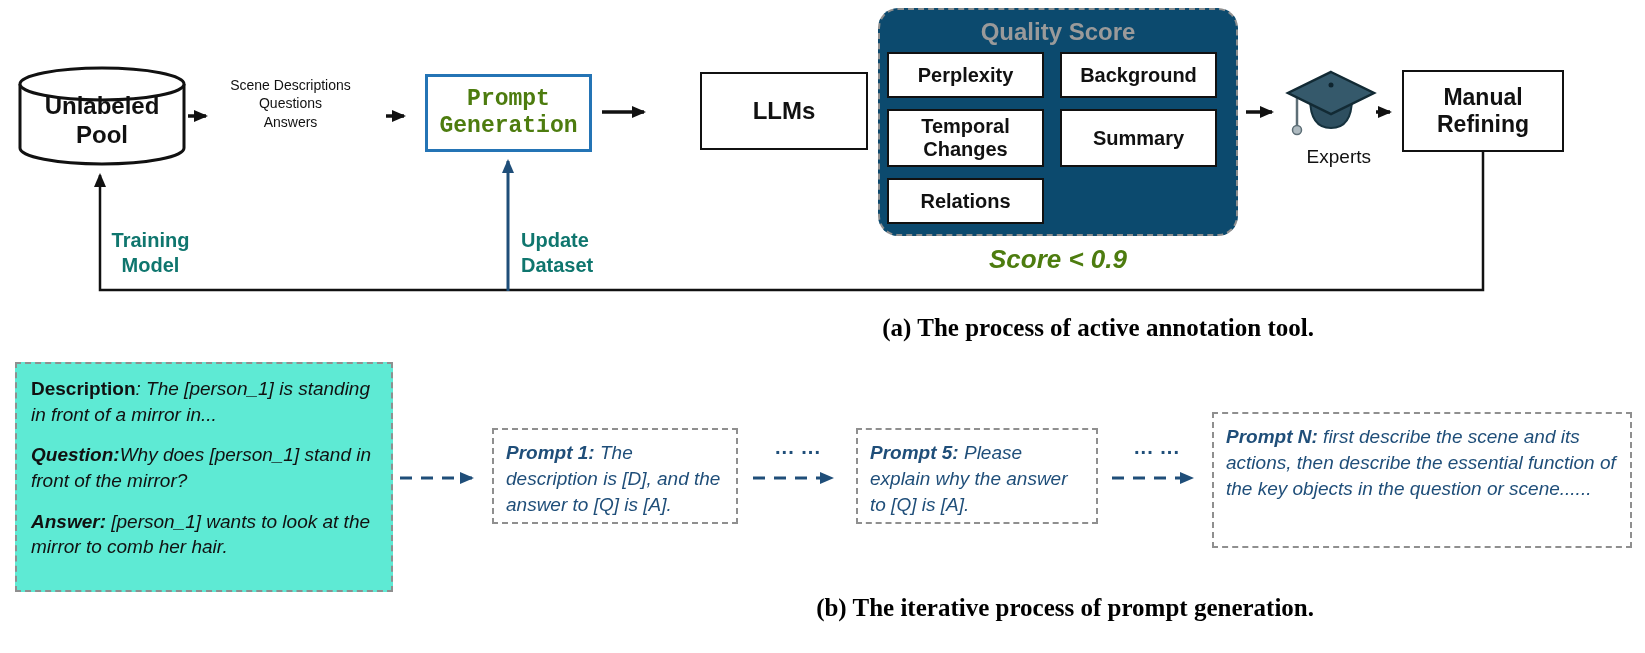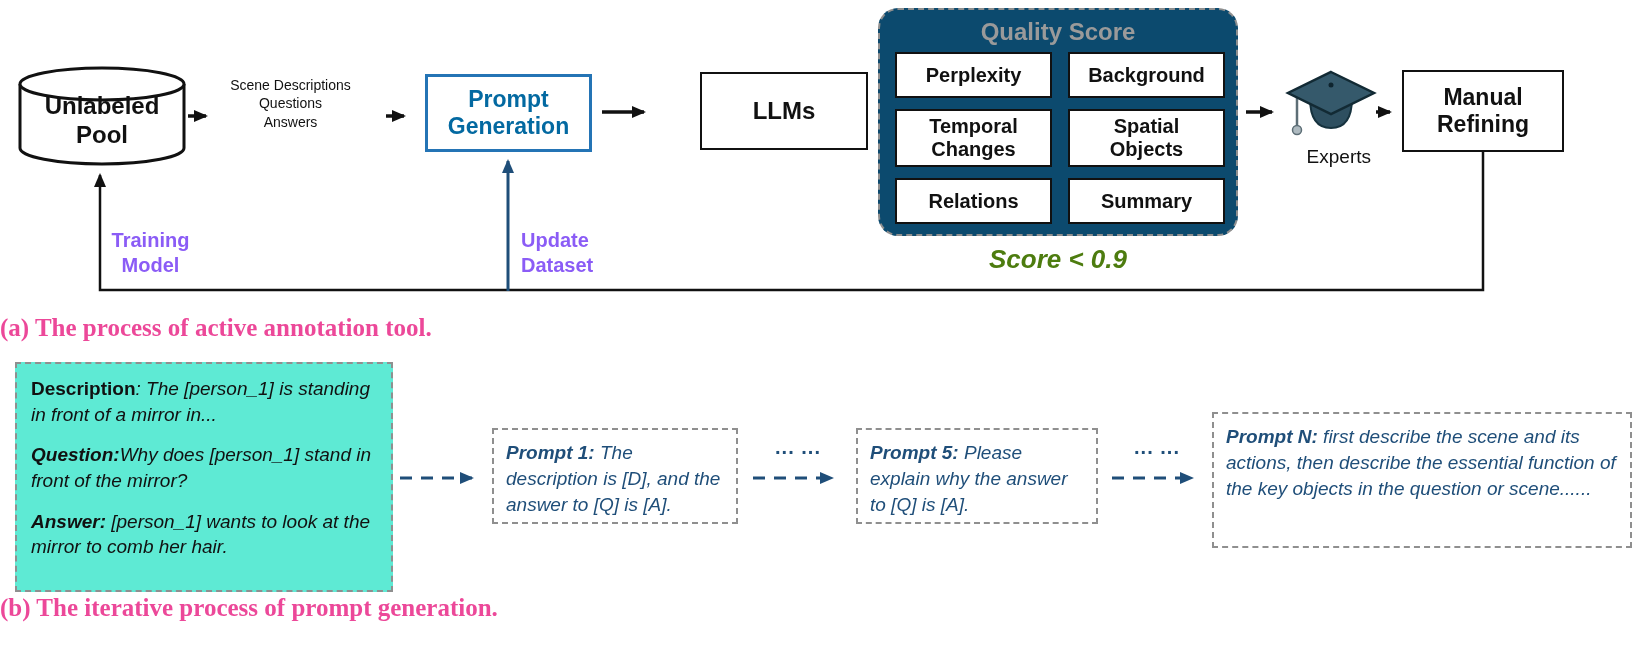--- a/index.html
+++ b/index.html
@@ -9,68 +9,68 @@
     font-family:"Liberation Sans", sans-serif; color:#111;
   }
   .stage { position:absolute; left:0; top:0; width:1645px; height:653px; }
 
   
   .box {
     position:absolute; background:#fff; border:3px solid #111;
     display:flex; align-items:center; justify-content:center;
     font-weight:bold; text-align:center; white-space:pre; line-height:1.18;
   }
-  .box.blue { border-color:#2474b5; color:#0369a1; }
+  .box.blue { border-color:#2474b5; color:#4d7c0f;font-family:Liberation Mono, monospace; }
 
   .pool-label {
     position:absolute; left:20px; top:92px; width:164px;
     font-weight:bold; font-size:24px; text-align:center; white-space:pre; line-height:1.2;
   }
   .scene-text {
     position:absolute; left:198px; top:76px; width:185px;
     font-size:14px; text-align:center; white-space:pre; line-height:1.32;
   }
 
   
   .qs {
     position:absolute; left:878px; top:8px; width:360px; height:228px;
     border:2.5px dashed #8f8f8f; border-radius:20px; background:#0c4a6e;
   }
   .qs-title {
     position:absolute; left:0; top:8px; width:100%;
     text-align:center; font-size:24px; font-weight:bold; color:#9a9a9a;
   }
   .qs-grid {
-    position:absolute; left:15px; top:42px; width:330px;
+    position:absolute; left:7px; top:42px; width:330px;
     display:grid; grid-template-columns:157px 157px; grid-template-rows:46px 58px 46px;
     column-gap:16px; row-gap:11px;
   }
   .qs-item {
     border:2.5px solid #111; background:#fff;
     display:flex; align-items:center; justify-content:center;
     font-weight:bold; font-size:20px; text-align:center; white-space:pre; line-height:1.15;
   }
   .score-text {
     position:absolute; left:878px; top:244px; width:360px;
     text-align:center; font-size:26px; font-weight:bold; font-style:italic; color:#4d7c0f;
   }
 
   .experts-label {
     position:absolute; left:1291px; top:146px; width:80px;
     text-align:right; font-size:19px;
   }
 
   .flow-label {
-    position:absolute; color:#8b5cf6; font-weight:bold; font-size:20px;
+    position:absolute; color:#0f766e; font-weight:bold; font-size:20px;
     white-space:pre; line-height:1.25; text-align:center;
   }
 
   .caption {
-    position:absolute; left:0; width:1314px; text-align:left;
-    font-family:"Liberation Serif", serif; font-weight:bold; font-size:25px; color:#ec4899;
+    position:absolute; left:0; width:1314px; text-align:right;
+    font-family:"Liberation Serif", serif; font-weight:bold; font-size:25px; color:#000000;
   }
 
   
   .example-box {
     position:absolute; left:15px; top:362px; width:378px; height:230px;
     border:2px dashed #8f8f8f; background:#5eead4; padding:12px 14px;
     font-size:19px; line-height:1.35;
   }
   .example-box p { margin-bottom:15px; }
   .lbl-bold { font-weight:bold; font-style:normal; }
@@ -146,24 +146,22 @@
 
   <div class="box" style="left:660px; top:72px; width:168px; height:78px; font-size:24px; border-width:2.5px;margin-left:40px;">LLMs</div>
 
   <div class="qs">
     <div class="qs-title">Quality Score</div>
     <div class="qs-grid">
       <div class="qs-item">Perplexity</div>
       <div class="qs-item">Background</div>
       <div class="qs-item">Temporal
 Changes</div>
-      <div class="qs-item">Spatial
-Objects</div>
+      <div class="qs-item">Summary</div>
       <div class="qs-item">Relations</div>
-      <div class="qs-item">Summary</div>
     </div>
   </div>
 
   <div class="score-text">Score &lt; 0.9</div>
 
   <div class="experts-label">Experts</div>
 
   <div class="box" style="left:1402px; top:70px; width:162px; height:82px; font-size:23px; border-width:2.5px;">Manual
 Refining</div>
 

